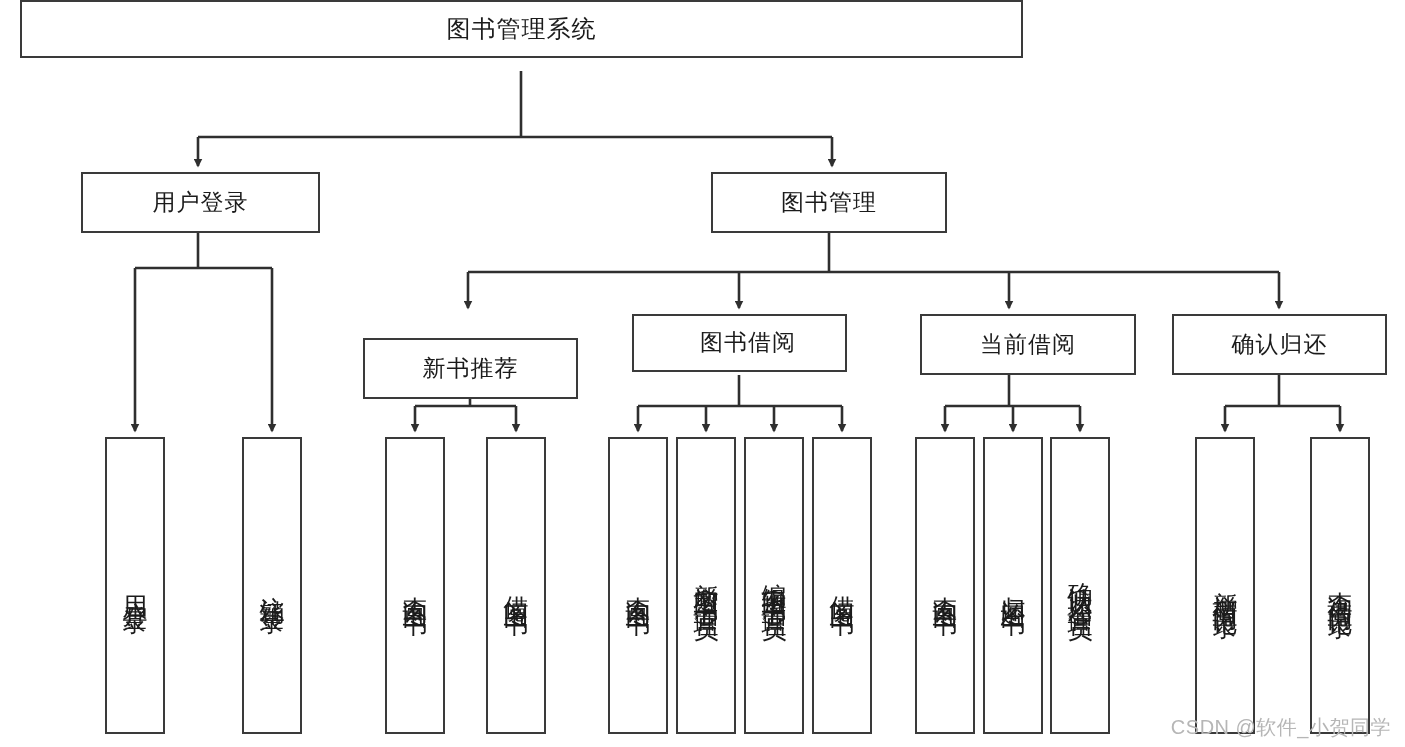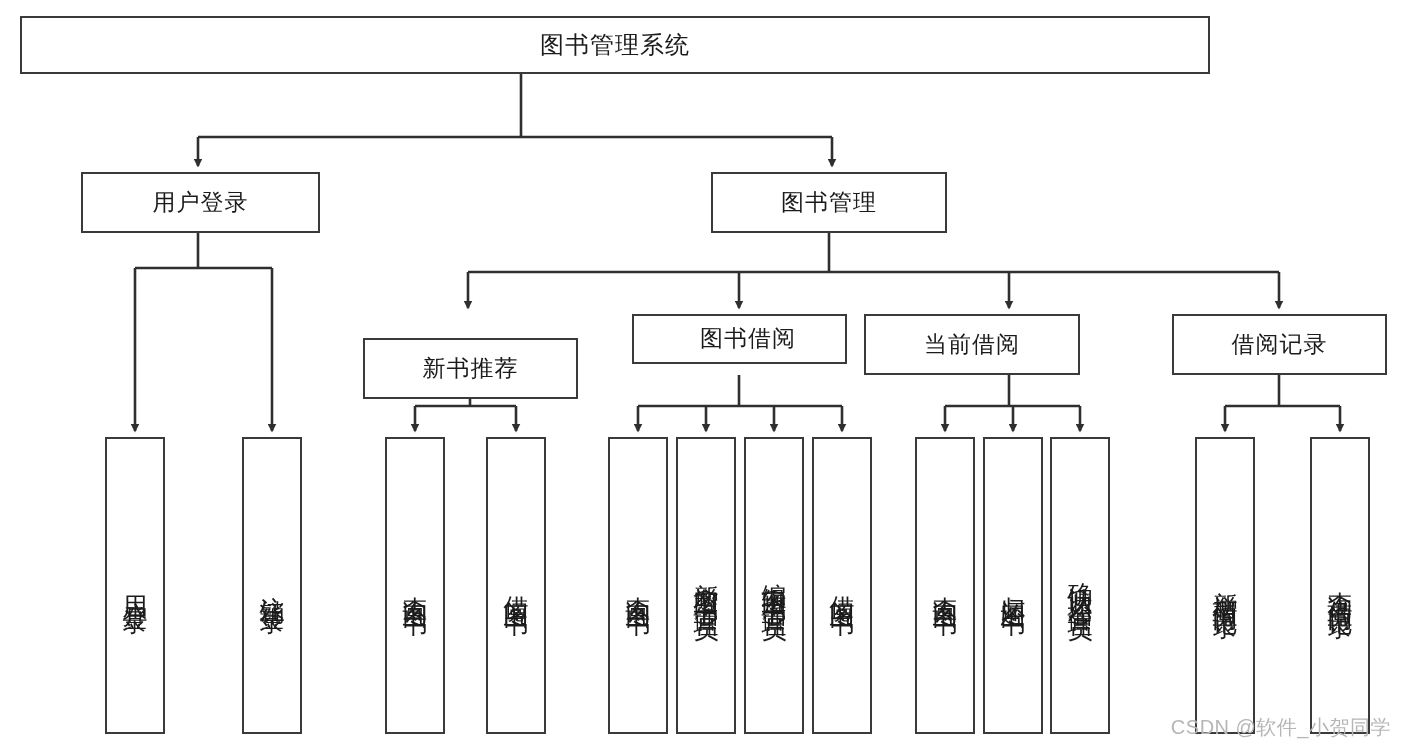--- a/index.html
+++ b/index.html
@@ -122,42 +122,42 @@
       <path d="M 1013 406 L 1013 431" marker-end="url(#arrow)"></path>
       <path d="M 1080 406 L 1080 431" marker-end="url(#arrow)"></path>
 
       <path d="M 1279 375 L 1279 406"></path>
       <path d="M 1225 406 L 1340 406"></path>
       <path d="M 1225 406 L 1225 431" marker-end="url(#arrow)"></path>
       <path d="M 1340 406 L 1340 431" marker-end="url(#arrow)"></path>
     </g>
   </svg>
 
-  <div class="node h root" style="left:20px; top:16px; width:1190px; height:58px;">
+  <div class="node h root" style="left:20px; top:0; width:1003px; height:58px;">
     <span class="lbl">图书管理系统</span>
   </div>
 
   <div class="node h" style="left:81px; top:172px; width:239px; height:61px;">
     <span class="lbl">用户登录</span>
   </div>
   <div class="node h" style="left:711px; top:172px; width:236px; height:61px;">
     <span class="lbl">图书管理</span>
   </div>
 
   <div class="node h" style="left:363px; top:314px; width:215px; height:61px;margin-top:24px;">
     <span class="lbl">新书推荐</span>
   </div>
-  <div class="node h" style="left:632px; top:314px; width:215px; height:50px;padding-left:17px;">
+  <div class="node h" style="left:632px; top:314px; width:215px; height:58px;padding-left:17px;">
     <span class="lbl">图书借阅</span>
   </div>
-  <div class="node h" style="left:864px; top:314px; width:216px; height:61px;">
+  <div class="node h" style="left:920px; top:314px; width:216px; height:61px;">
     <span class="lbl">当前借阅</span>
   </div>
   <div class="node h" style="left:1172px; top:314px; width:215px; height:61px;">
-    <span class="lbl">借阅记录</span>
+    <span class="lbl">确认归还</span>
   </div>
 
   <div class="node v" style="left:105px; top:437px; width:60px; height:297px;">
     <span class="lbl">用户登录</span>
   </div>
   <div class="node v" style="left:242px; top:437px; width:60px; height:297px;">
     <span class="lbl">注销登录</span>
   </div>
 
   <div class="node v" style="left:385px; top:437px; width:60px; height:297px;">

